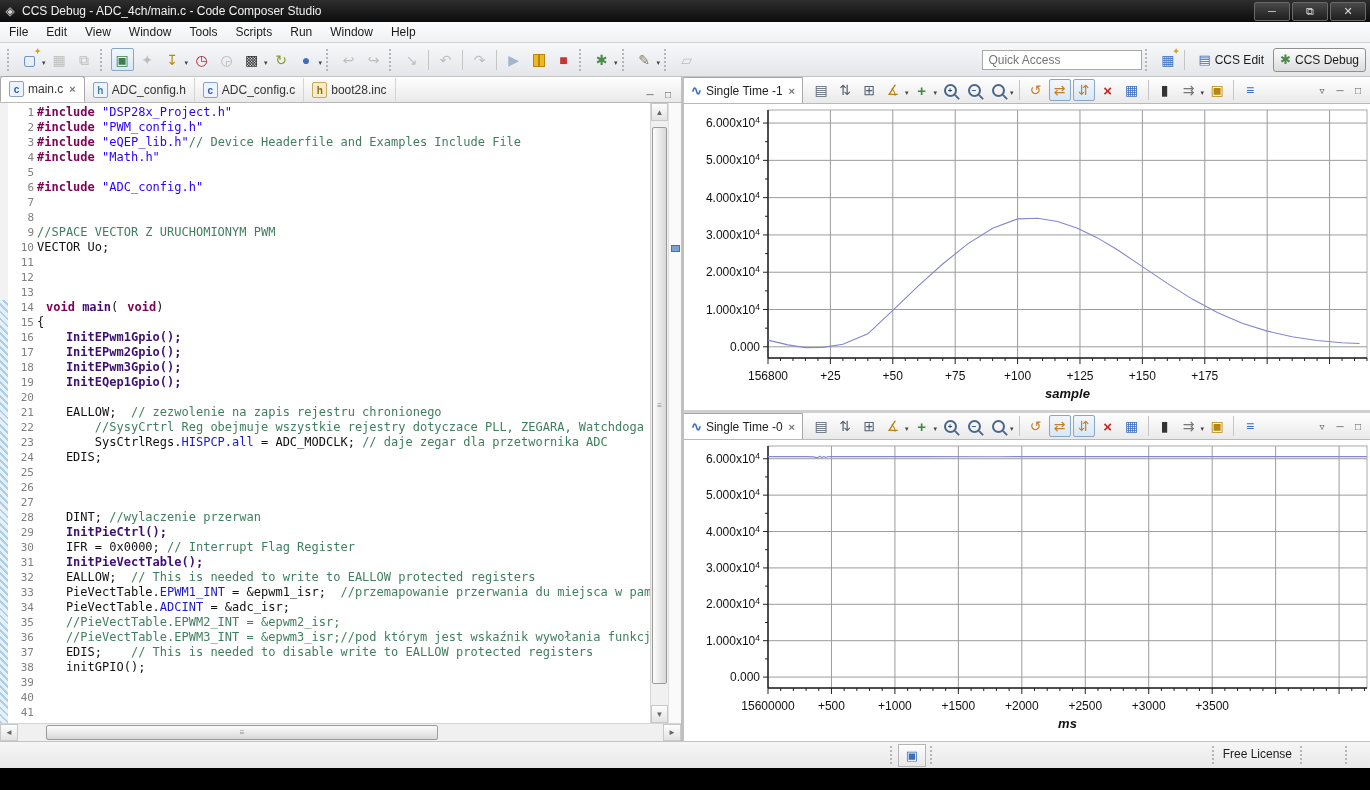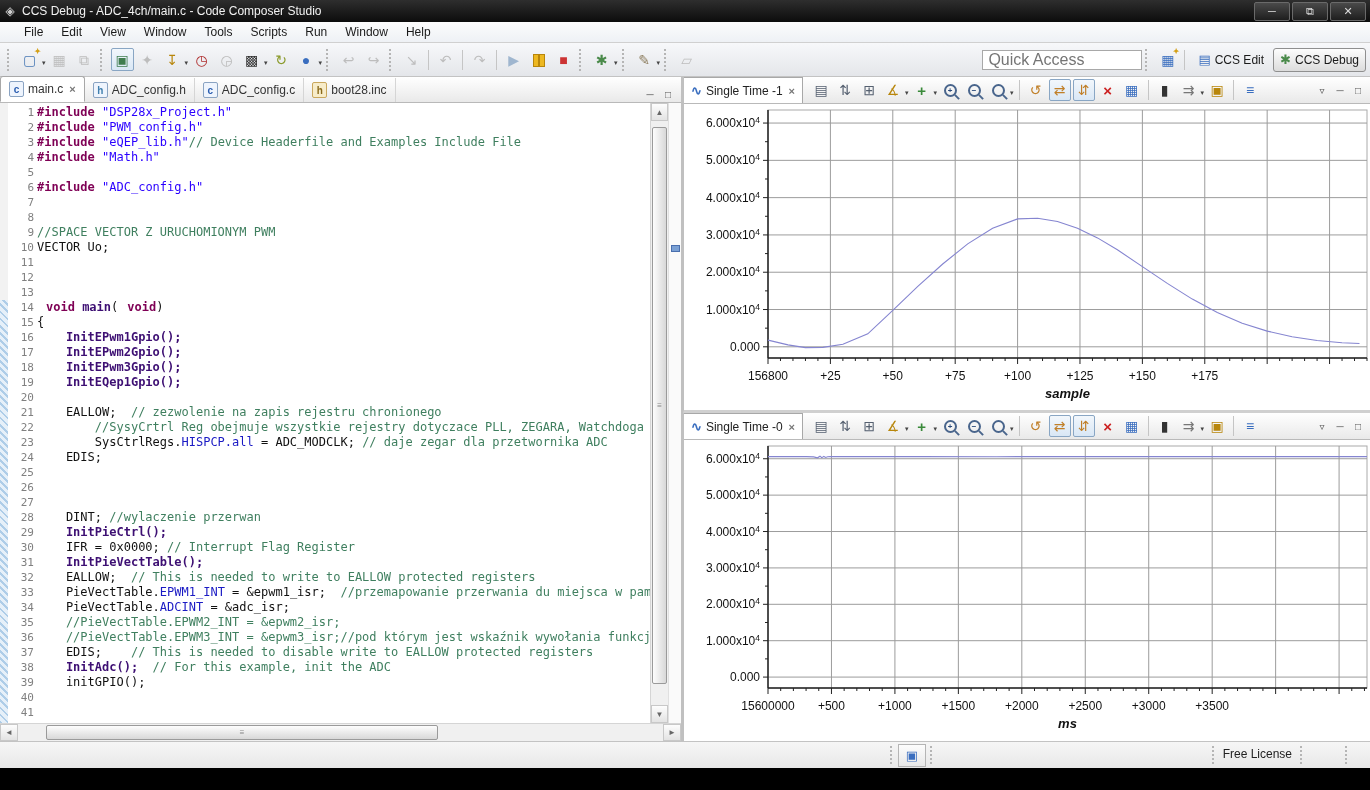--- a/index.html
+++ b/index.html
@@ -6,42 +6,42 @@
     font-family:"Liberation Sans",sans-serif;font-size:12px;color:#222;}
   #window{position:absolute;top:0;left:0;width:1370px;height:768px;background:#ebebeb;display:flex;flex-direction:column;}
   
   #titlebar{height:22px;background:linear-gradient(#2e2e2e,#0c0c0c);display:flex;align-items:center;color:#eee;flex:0 0 22px;}
   #titlebar .app-ico{width:20px;text-align:center;color:#cfcfcf;font-size:12px;}
   #titlebar .ttl{margin-left:2px;font-size:12px;color:#f2f2f2;}
   #winbtns{margin-left:auto;display:flex;margin-right:4px;}
   .wbtn{width:34px;height:17px;border:1px solid #6a6a6a;background:linear-gradient(#4a4a4a,#1e1e1e);
     color:#ddd;display:flex;align-items:center;justify-content:center;font-size:11px;margin-left:2px;border-radius:2px;}
   
-  #menubar{height:20px;background:linear-gradient(#fcfcfc,#eef1f5);border-bottom:1px solid #d0d0d0;display:flex;align-items:center;padding-left:15px;flex:0 0 20px;}
+  #menubar{height:20px;background:linear-gradient(#fcfcfc,#eef1f5);border-bottom:1px solid #d0d0d0;display:flex;align-items:center;padding-left:0;flex:0 0 20px;}
   .menu-item{padding:2px 9px;color:#1a1a1a;}
   
   #toolbar{height:33px;background:linear-gradient(#f7f8fa,#e4e6ea);border-bottom:1px solid #c3c3c3;display:flex;align-items:center;padding:0 4px;flex:0 0 33px;}
   .tgrip{width:5px;height:22px;margin:0 3px;border-left:2px dotted #b5b5b5;}
   .tsep{width:1px;height:20px;background:#c5c5c5;margin:0 4px;}
   .ic{position:relative;display:inline-flex;width:21px;height:21px;margin:0 1px;align-items:center;justify-content:center;
       font-size:14px;border:1px solid transparent;border-radius:2px;color:#555;}
   .ic .base{line-height:1;}
   .ic .ovl{position:absolute;right:-1px;top:-2px;font-size:8px;font-weight:bold;}
   .ic.pressed{border-color:#89a6c4;background:linear-gradient(#f2f7fc,#d9e7f5);}
   .ic.disabled{color:#bdbdbd !important;}
   .ic.disabled .base{color:#bdbdbd !important;}
   .ic.boldIcon .base{font-weight:bold;font-size:15px;}
   .dd{font-size:7px;color:#444;margin:0 1px 0 0;align-self:center;padding-top:6px;}
   .ic.pause::before,.ic.pause::after{content:"";position:absolute;top:5px;width:4px;height:11px;background:#edb821;border:1px solid #b8860b;}
   .ic.pause::before{left:5px;} .ic.pause::after{left:11px;}
   .mag-glass{width:9px;height:9px;border:2px solid #49658c;border-radius:50%;display:flex;align-items:center;justify-content:center;
       font-size:8px;font-weight:bold;color:#2a4a7a;position:relative;}
   .mag-glass::after{content:"";position:absolute;width:6px;height:2px;background:#49658c;transform:rotate(45deg);right:-5px;bottom:-3px;}
   #qa-wrap{margin-left:auto;display:flex;align-items:center;}
-  #quick-access{width:148px;height:18px;border:1px solid #a8a8a8;background:#fff;font-size:16px;color:#777;padding:0 5px;font-family:"Liberation Sans",sans-serif;}
+  #quick-access{width:148px;height:18px;border:1px solid #a8a8a8;background:#fff;font-size:12px;color:#777;padding:0 5px;font-family:"Liberation Sans",sans-serif;}
   .persp-btn{display:flex;align-items:center;height:22px;padding:0 6px;margin-left:2px;border:1px solid transparent;border-radius:3px;color:#1a1a1a;}
   .persp-btn .pico{margin-right:4px;font-size:13px;}
   .persp-btn.pressed{border-color:#8f8f8f;background:linear-gradient(#fdfdfd,#dcdcdc);}
   
   #main{flex:1 1 auto;display:flex;background:#d8d8d8;}
   
   #editor-panel{width:681px;background:#fff;border-right:2px solid #c0c0c0;display:flex;flex-direction:column;}
   .tabbar{height:25px;background:linear-gradient(#ffffff,#e9e9e9);border-bottom:1px solid #b9b9b9;display:flex;align-items:flex-end;flex:0 0 25px;}
   .tab{display:flex;align-items:center;height:24px;padding:0 8px;color:#333;border-right:1px solid #d5d5d5;white-space:nowrap;}
   .tab.active{background:#fff;border:1px solid #a8a8a8;border-bottom:1px solid #fff;border-top-left-radius:3px;border-top-right-radius:3px;}
@@ -334,21 +334,20 @@
             <div class="cline"><span class="tok-plain">    DINT; </span><span class="tok-com">//wylaczenie przerwan</span></div>
             <div class="cline"><span class="tok-fn">    InitPieCtrl();</span></div>
             <div class="cline"><span class="tok-plain">    IFR = 0x0000; </span><span class="tok-com">// Interrupt Flag Register</span></div>
             <div class="cline"><span class="tok-fn">    InitPieVectTable();</span></div>
             <div class="cline"><span class="tok-plain">    EALLOW;  </span><span class="tok-com">// This is needed to write to EALLOW protected registers</span></div>
             <div class="cline"><span class="tok-plain">    PieVectTable.</span><span class="tok-fld">EPWM1_INT</span><span class="tok-plain"> = &amp;epwm1_isr;  </span><span class="tok-com">//przemapowanie przerwania du miejsca w pamięci</span></div>
             <div class="cline"><span class="tok-plain">    PieVectTable.</span><span class="tok-fld">ADCINT</span><span class="tok-plain"> = &amp;adc_isr;</span></div>
             <div class="cline"><span class="tok-com">    //PieVectTable.EPWM2_INT = &amp;epwm2_isr;</span></div>
             <div class="cline"><span class="tok-com">    //PieVectTable.EPWM3_INT = &amp;epwm3_isr;//pod którym jest wskaźnik wywołania funkcji</span></div>
             <div class="cline"><span class="tok-plain">    EDIS;    </span><span class="tok-com">// This is needed to disable write to EALLOW protected registers</span></div>
-            <div class="cline"><span class="tok-fn">    InitAdc();</span><span class="tok-plain">  </span><span class="tok-com">// For this example, init the ADC</span></div>
             <div class="cline"><span class="tok-plain">    initGPIO();</span></div>
           </div>
         <div class="vscroll">
           <span class="sbtn">▲</span>
           <div class="vtrack">
               <div class="vthumb" style="top:1%;height:95%;">
                 <span>≡</span>
               </div>
             </div>
           <span class="sbtn">▼</span>

